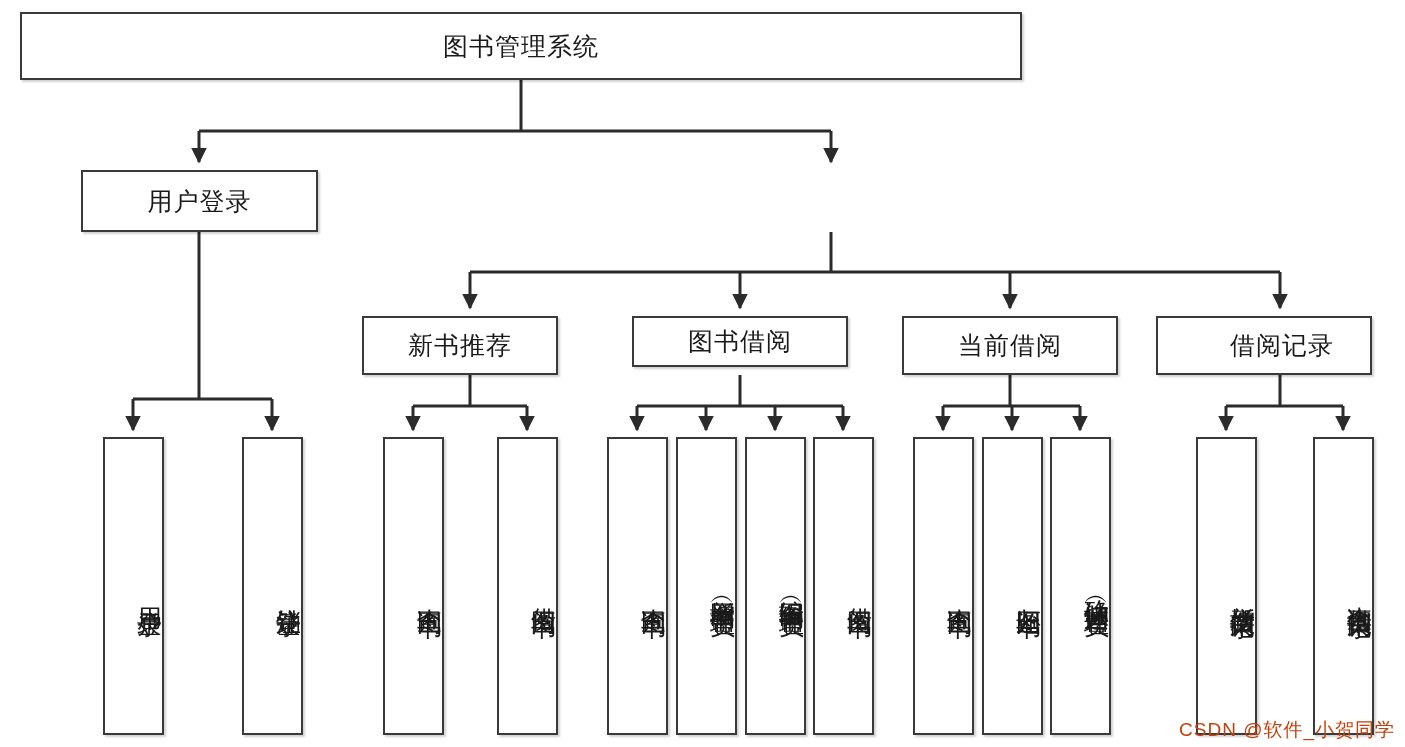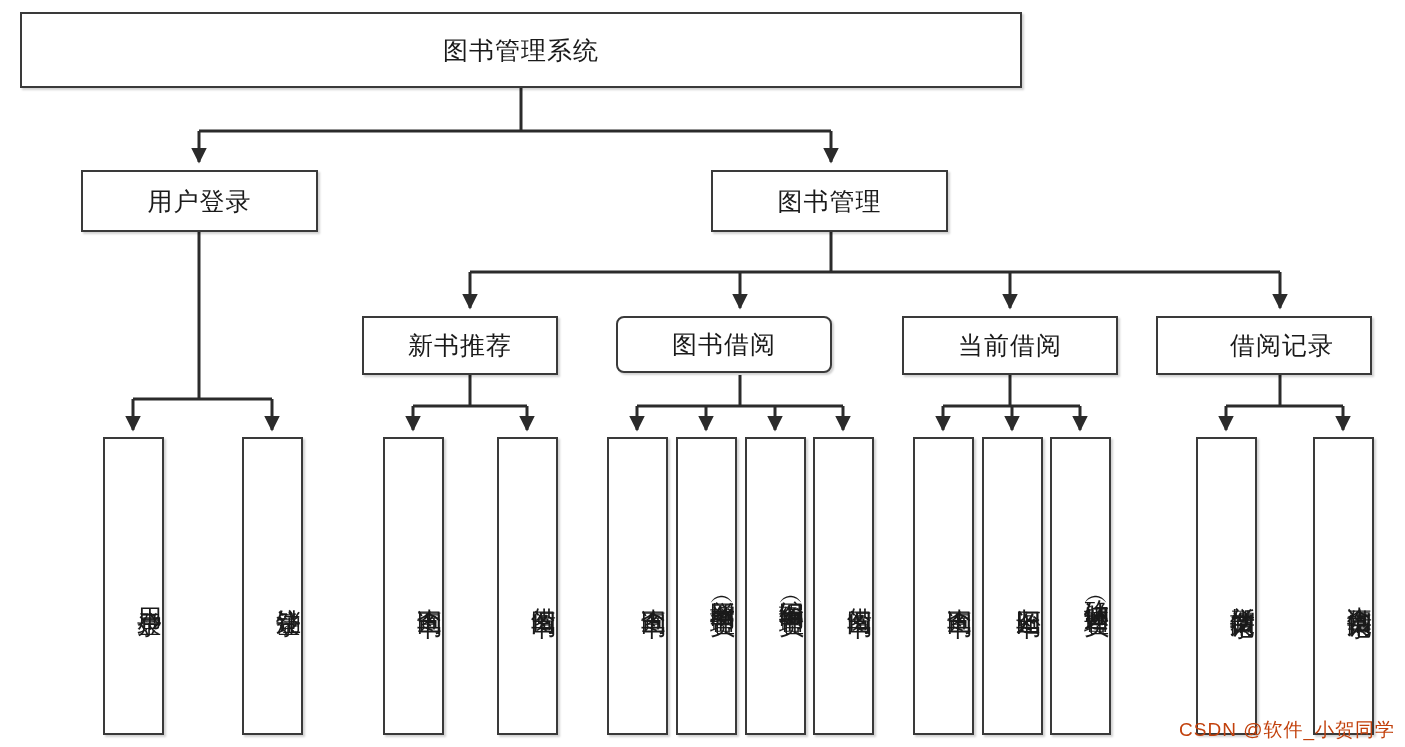--- a/index.html
+++ b/index.html
@@ -96,35 +96,32 @@
       <path d="M 1012 406 L 1012 430" marker-end="url(#arrow)"></path>
       <path d="M 1080 406 L 1080 430" marker-end="url(#arrow)"></path>
 
       <path d="M 1280 375 L 1280 406"></path>
       <path d="M 1226 406 L 1343 406"></path>
       <path d="M 1226 406 L 1226 430" marker-end="url(#arrow)"></path>
       <path d="M 1343 406 L 1343 430" marker-end="url(#arrow)"></path>
     </g>
   </svg>
 
-  <div class="node h" style="left:20px;top:12px;width:1002px;height:76px;">
+  <div class="node h" style="left:20px;top:12px;width:1002px;height:68px;">
     <span>图书管理系统</span>
   </div>
 
   <div class="node h" style="left:81px;top:170px;width:237px;height:62px;">
     <span>用户登录</span>
   </div>
-  <div class="node h" style="left:711px;top:170px;width:237px;height:62px;">
-    <span>图书管理</span>
-  </div>
 
   <div class="node h" style="left:362px;top:316px;width:196px;height:59px;">
     <span>新书推荐</span>
   </div>
-  <div class="node h" style="left:616px;top:316px;width:216px;height:57px;border-radius:8px;">
+  <div class="node h" style="left:632px;top:316px;width:216px;height:51px;">
     <span>图书借阅</span>
   </div>
   <div class="node h" style="left:902px;top:316px;width:216px;height:59px;">
     <span>当前借阅</span>
   </div>
   <div class="node h" style="left:1156px;top:316px;width:216px;height:59px;padding-left:36px;">
     <span>借阅记录</span>
   </div>
 
   <div class="node v" style="left:103px;top:437px;width:61px;height:298px;">

